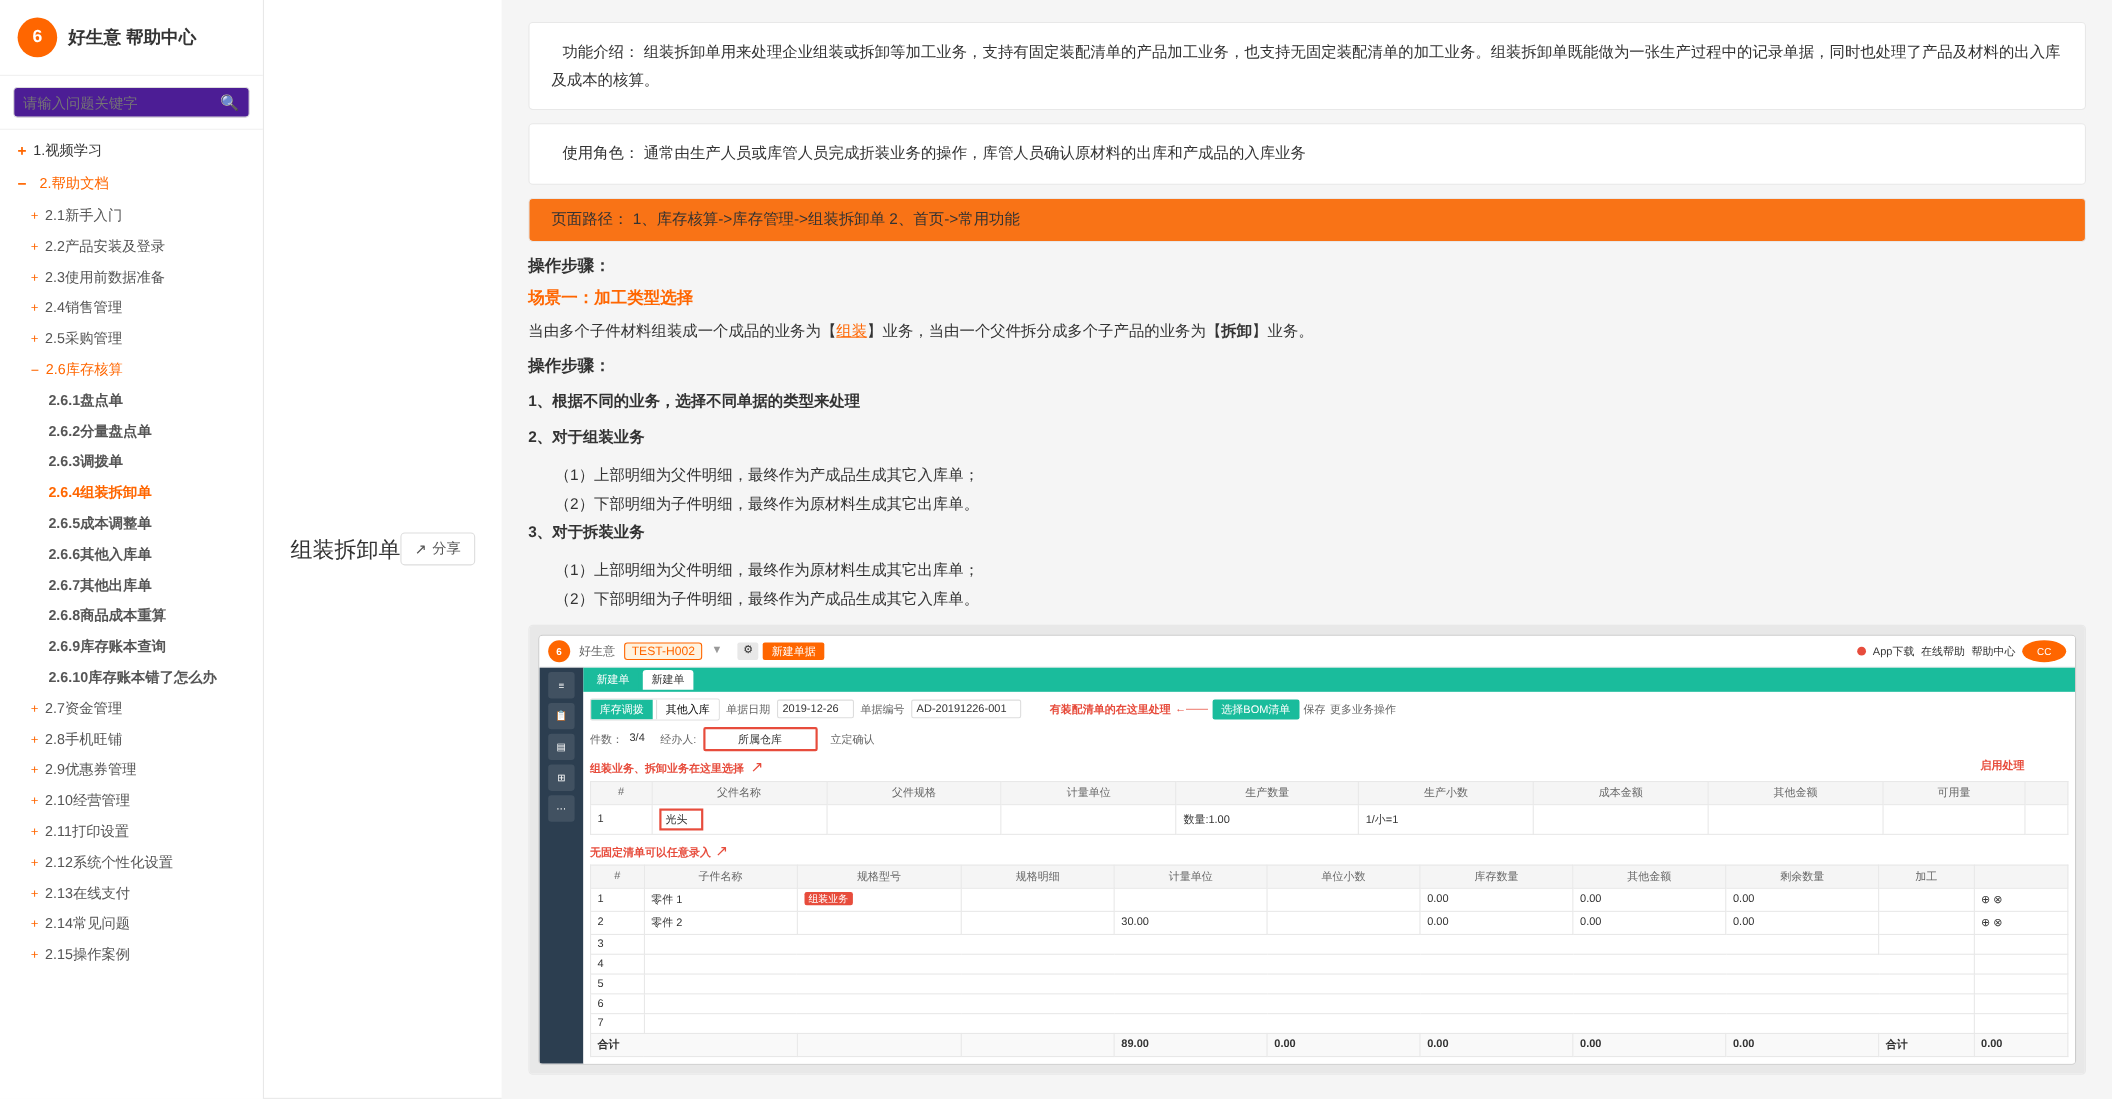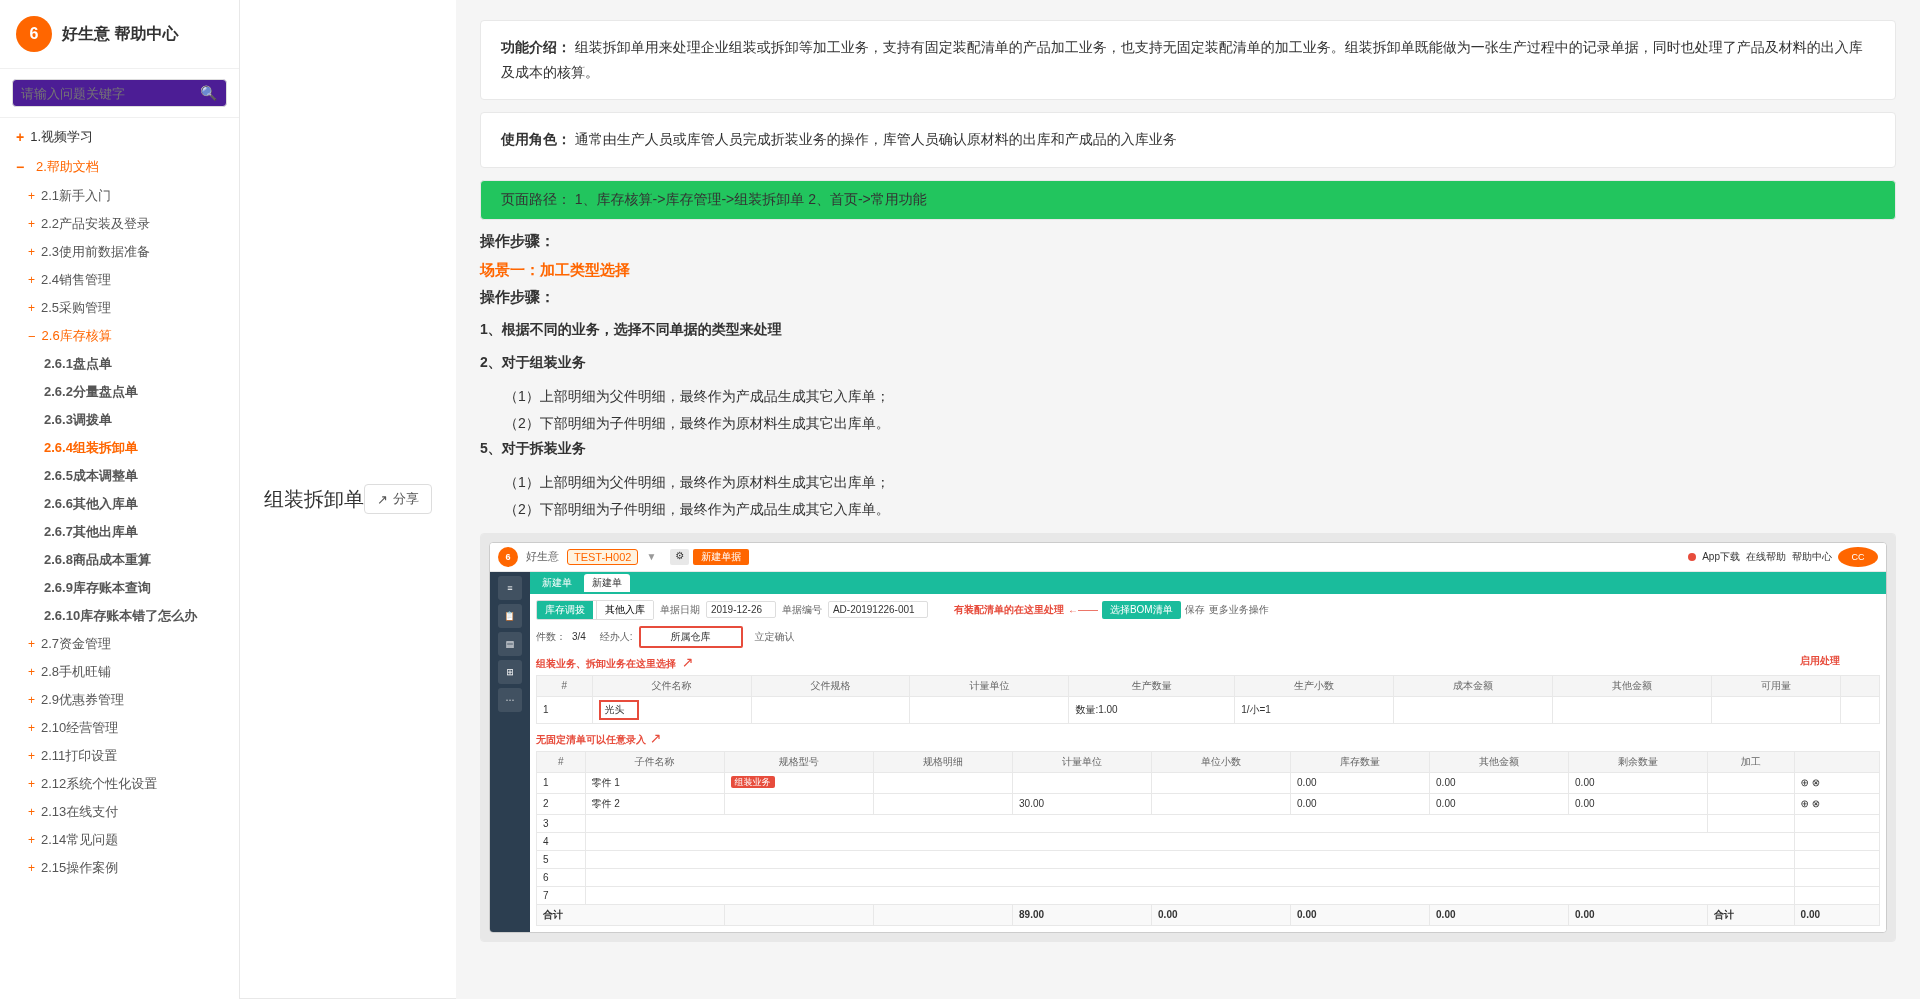--- a/index.html
+++ b/index.html
@@ -31,23 +31,23 @@
 
     
     .main { flex: 1; display: flex; flex-direction: row; overflow: hidden; background: #f5f5f5; }
     .main-header { background: #fff; padding: 12px 24px; border-bottom: 1px solid #e8e8e8; display: flex; align-items: center; justify-content: space-between; }
     .main-title { font-size: 20px; font-weight: 500; color: #333; }
     .share-btn { display: flex; align-items: center; gap: 5px; padding: 5px 12px; border: 1px solid #ddd; border-radius: 4px; cursor: pointer; font-size: 13px; color: #555; background: #fff; }
 
     .main-content { flex: 1; overflow-y: auto; padding: 20px 24px; }
 
     .info-section { background: #fff; border: 1px solid #e8e8e8; border-radius: 4px; padding: 14px 20px; margin-bottom: 12px; font-size: 14px; line-height: 1.8; color: #333; }
-    .info-section .label-bold { font-weight: bold; }
-
-    .page-path { background: #22c55e; border: 1px solid #e8e8e8; border-radius: 4px; padding: 10px 20px; margin-bottom: 12px; font-size: 14px; color: #333; }
+    .info-section .label-bold { font-weight: normal; margin-left: 10px; }
+
+    .page-path { background: #f97316; border: 1px solid #e8e8e8; border-radius: 4px; padding: 10px 20px; margin-bottom: 12px; font-size: 14px; color: #333; }
 
     .ops-section { margin-bottom: 12px; }
     .ops-title { font-weight: bold; font-size: 15px; color: #333; margin-bottom: 10px; }
 
     .scene-title { font-weight: bold; font-size: 15px; color: #f60; margin-bottom: 8px; }
     .scene-desc { font-size: 14px; color: #333; margin-bottom: 10px; line-height: 1.8; }
     .scene-desc a { color: #f60; text-decoration: underline; }
 
     .ops-steps { font-size: 14px; color: #333; margin-bottom: 10px; }
     .ops-step-item { margin-bottom: 8px; line-height: 1.8; font-weight: bold; }
@@ -231,28 +231,31 @@
 
     <div class="page-path">
       <span class="label-bold">页面路径：</span>
       <span>1、库存核算-&gt;库存管理-&gt;组装拆卸单 2、首页-&gt;常用功能</span>
     </div>
 
     <div class="ops-section">
       <div class="ops-title">操作步骤：</div>
 
       <div class="scene-title">场景一：加工类型选择</div>
+      <div class="scene-desc">
+        当由多个子件材料组装成一个成品的业务为【<a>组装</a>】业务，当由一个父件拆分成多个子产品的业务为【<strong>拆卸</strong>】业务。
+      </div>
 
       <div class="ops-steps">
         <div class="ops-title">操作步骤：</div>
         <div class="ops-step-item">1、根据不同的业务，选择不同单据的类型来处理</div>
         <div class="ops-step-item">2、对于组装业务</div>
         <div class="ops-step-sub">（1）上部明细为父件明细，最终作为产成品生成其它入库单；</div>
         <div class="ops-step-sub">（2）下部明细为子件明细，最终作为原材料生成其它出库单。</div>
-        <div class="ops-step-item">5、对于拆装业务</div>
+        <div class="ops-step-item">3、对于拆装业务</div>
         <div class="ops-step-sub">（1）上部明细为父件明细，最终作为原材料生成其它出库单；</div>
         <div class="ops-step-sub">（2）下部明细为子件明细，最终作为产成品生成其它入库单。</div>
       </div>
 
       <div class="screenshot-container">
         <div style="background:#e8e8e8; padding:8px;">
 
           <div class="mock-app">
 
             <div class="mock-titlebar">

